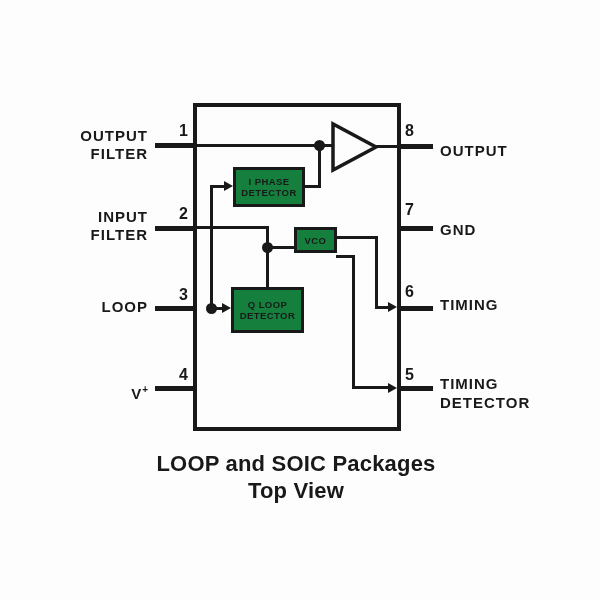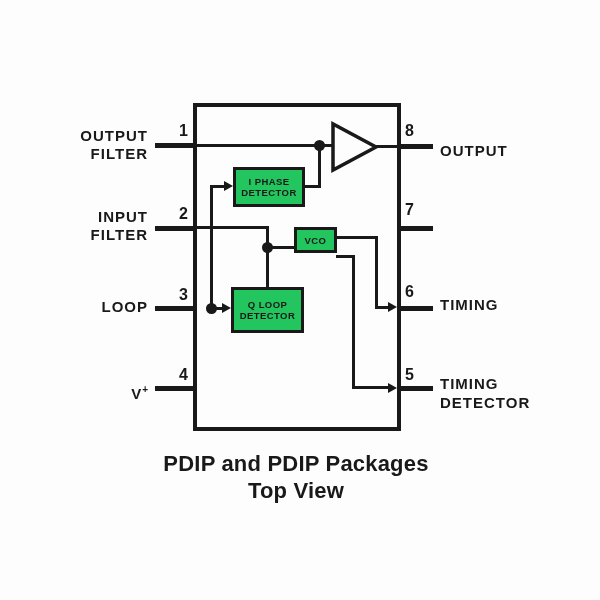--- a/index.html
+++ b/index.html
@@ -38,21 +38,21 @@
     width: 208px; height: 328px;
     border: 4px solid #191919;
     box-sizing: border-box;
     background: transparent;
   }
   
   .block {
     position: absolute;
     border: 3px solid #191919;
     box-sizing: border-box;
-    background: #22c55e;
+    background: #15803d;
     display: flex;
     flex-direction: column;
     align-items: center;
     justify-content: center;
     font-size: 9.5px;
     font-weight: bold;
     line-height: 11px;
     letter-spacing: 0.4px;
     text-align: center;
     white-space: nowrap;
@@ -145,20 +145,23 @@
   <div class="lab-left" style="top:298px;">
     <div>LOOP</div>
   </div>
   <div class="lab-left" style="top:381px;">
     <div><span>V</span><sup class="vplus">+</sup></div>
   </div>
 
   <div class="lab-right" style="top:141px;">
     <div>OUTPUT</div>
   </div>
+  <div class="lab-right" style="top:220px;">
+    <div>GND</div>
+  </div>
   <div class="lab-right" style="top:295px;">
     <div>TIMING</div>
   </div>
   <div class="lab-right" style="top:374px;">
     <div>TIMING</div>
     <div>DETECTOR</div>
   </div>
 
   <div class="wire" style="left:196px; top:144px; width:137px; height:3px;"></div>
 
@@ -201,17 +204,17 @@
   <div class="block block-qphase">
     <div>Q LOOP</div>
     <div>DETECTOR</div>
   </div>
 
   <svg class="amp-svg" width="52" height="58" viewBox="0 0 52 58">
     <polygon points="4,6 4,52 47,29" fill="#fdfdfd" stroke="#191919" stroke-width="3.5" stroke-linejoin="miter"></polygon>
   </svg>
 
   <div class="caption">
-    <div>PDIP and PDIP Packages</div>
+    <div>LOOP and SOIC Packages</div>
     <div>Top View</div>
   </div>
 
 </div>
 
 </body></html>

